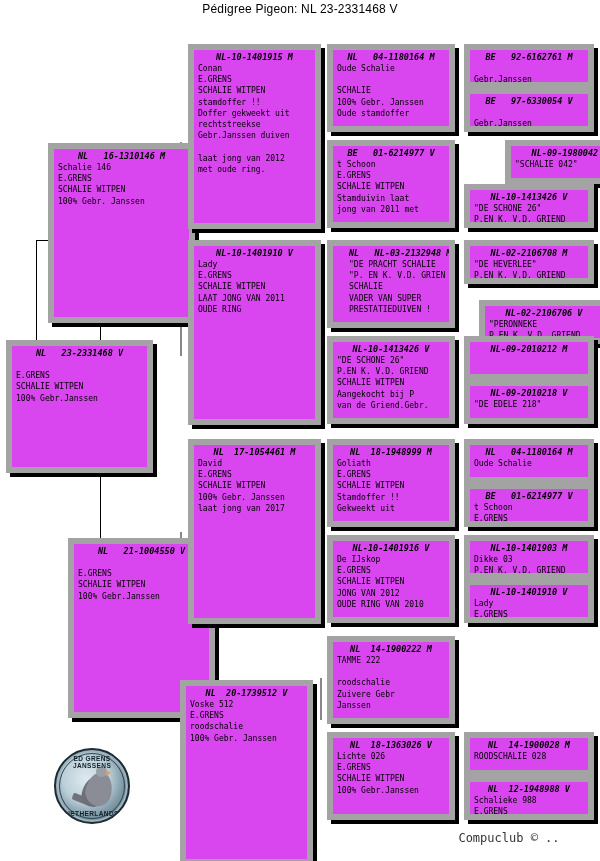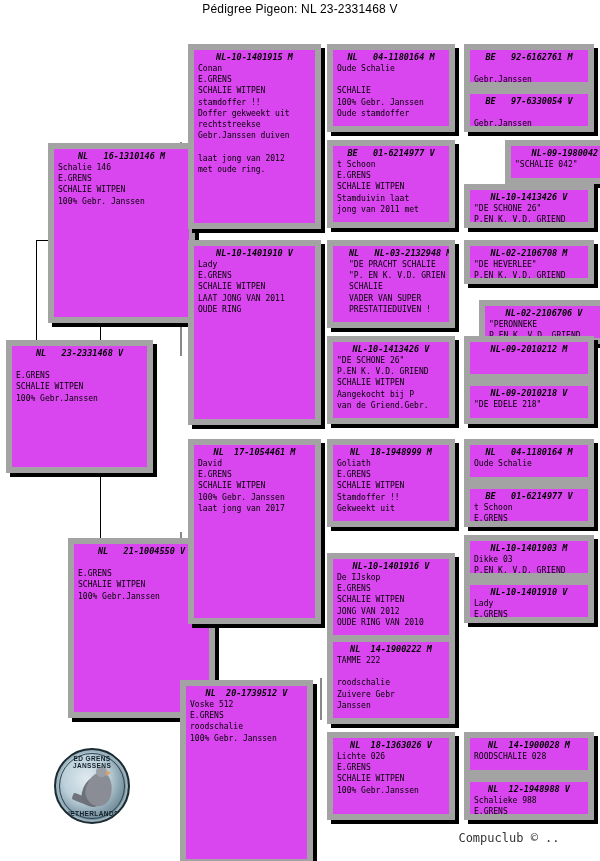--- a/index.html
+++ b/index.html
@@ -224,21 +224,21 @@
   <div class="bhead l">NL  18-1948999 M</div>
   <div class="blines">
     <div>Goliath</div>
     <div>E.GRENS</div>
     <div>SCHALIE WITPEN</div>
     <div>Stamdoffer !!</div>
     <div>Gekweekt uit</div>
   </div>
 </div>
 
-<div class="box" style="left:327px;top:535px;width:128px;height:88px;margin-top:18px;">
+<div class="box" style="left:327px;top:535px;width:128px;height:88px;">
   <div class="bhead c">NL-10-1401916 V</div>
   <div class="blines">
     <div>De IJskop</div>
     <div>E.GRENS</div>
     <div>SCHALIE WITPEN</div>
     <div>JONG VAN 2012</div>
     <div>OUDE RING VAN 2010</div>
   </div>
 </div>
 

